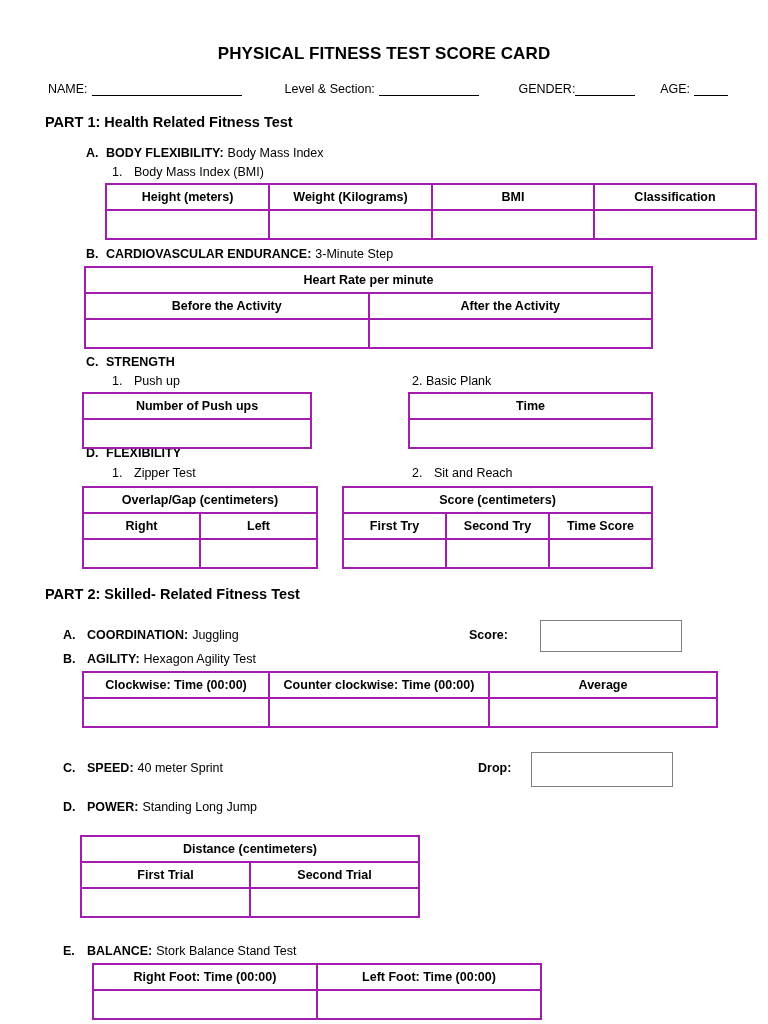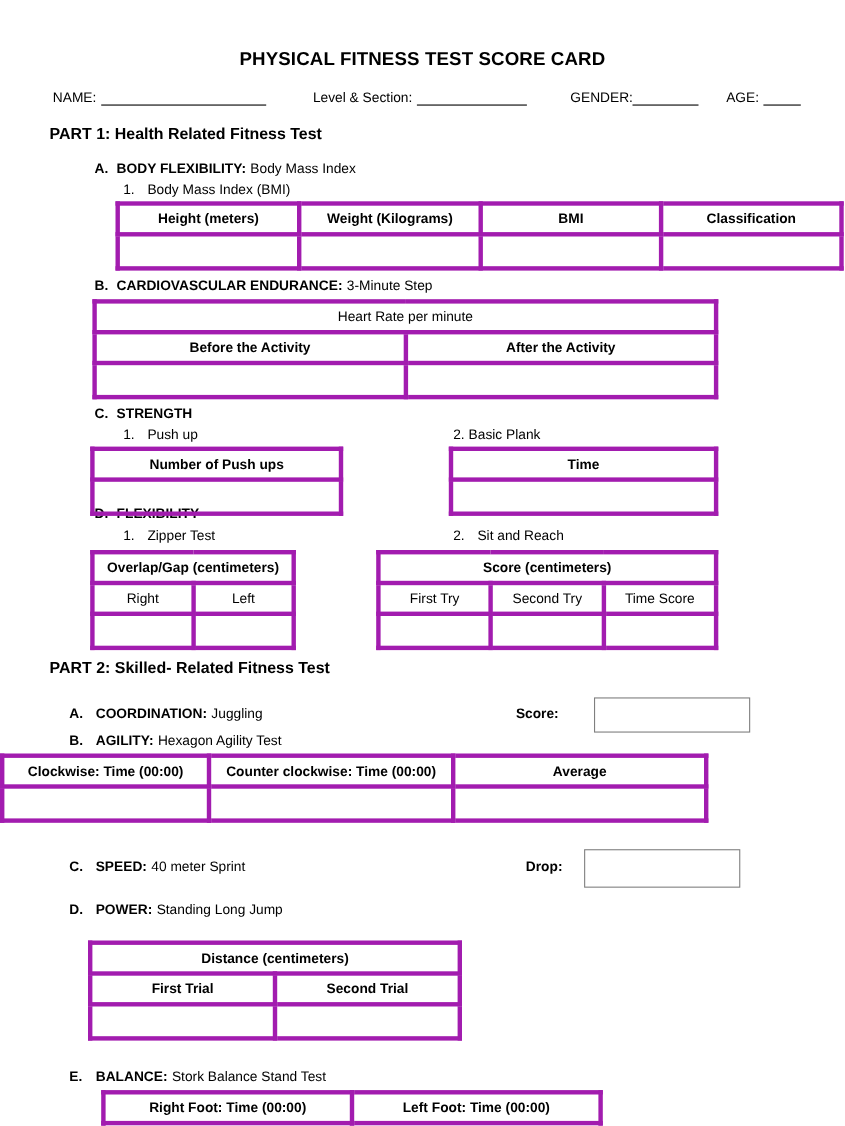--- a/index.html
+++ b/index.html
@@ -78,32 +78,32 @@
   }
   .sub .num { width: 22px; flex: 0 0 auto; }
 
   
   table.grid {
     border-collapse: collapse;
     table-layout: fixed;
     font-size: 12.5px;
   }
   table.grid td {
-    border: 4px solid #a21caf;
+    border: 2px solid #a21caf;
     height: 21px;
     padding: 1px 3px;
     text-align: center;
     vertical-align: middle;
   }
   table.grid td.hd {
     font-weight: bold;
     height: 22px;
   }
   table.grid td.hd-plain {
-    font-weight: normal;
+    font-weight: bold;
     height: 22px;
     margin-top: 40px;
   }
   table.grid td.blank { height: 25px; }
 
   .boxfield {
     border: 1.2px solid #7f7f7f;
     background: #fff;
   }
 
@@ -232,21 +232,21 @@
     <div class="sub abs" style="left:112px; top:0">
       <span class="num">1.</span>
       <span>Zipper Test</span>
     </div>
     <div class="sub abs" style="left:412px; top:0">
       <span class="num">2.</span>
       <span>Sit and Reach</span>
     </div>
   </div>
   <div style="position:relative; height:72px">
-    <table class="grid abs" style="left:82px; top:0; width:187px">
+    <table class="grid abs" style="left:82px; top:0; width:236px">
       <tbody>
           <tr>
         <td class="hd" colspan="2">Overlap/Gap (centimeters)</td>
       </tr>
       <tr>
         <td class="hd-plain" style="width:115px">Right</td>
         <td class="hd-plain" style="width:115px">Left</td>
       </tr>
       <tr>
         <td class="blank"></td>
@@ -283,21 +283,21 @@
     </div>
     <div class="abs" style="left:469px; top:4px; font-weight:bold">Score:</div>
     <div class="abs boxfield" style="left:540px; top:-4px; width:140px; height:30px"></div>
   </div>
 
   <div class="sec" style="margin-top:0; padding-left:63px">
     <span class="letter" style="width:24px">B.</span>
     <span class="cap">AGILITY:</span>
     <span class="plain" style="margin-left:4px">Hexagon Agility Test</span>
   </div>
-  <table class="grid" style="margin-top:5px; width:610px">
+  <table class="grid" style="margin-left:82px; margin-top:5px; width:610px">
     <tbody>
         <tr>
       <td class="hd" style="width:178px">Clockwise: Time (00:00)</td>
       <td class="hd" style="width:212px">Counter clockwise: Time (00:00)</td>
       <td class="hd" style="width:220px">Average</td>
     </tr>
     <tr>
       <td class="blank"></td>
       <td class="blank"></td>
       <td class="blank"></td>

